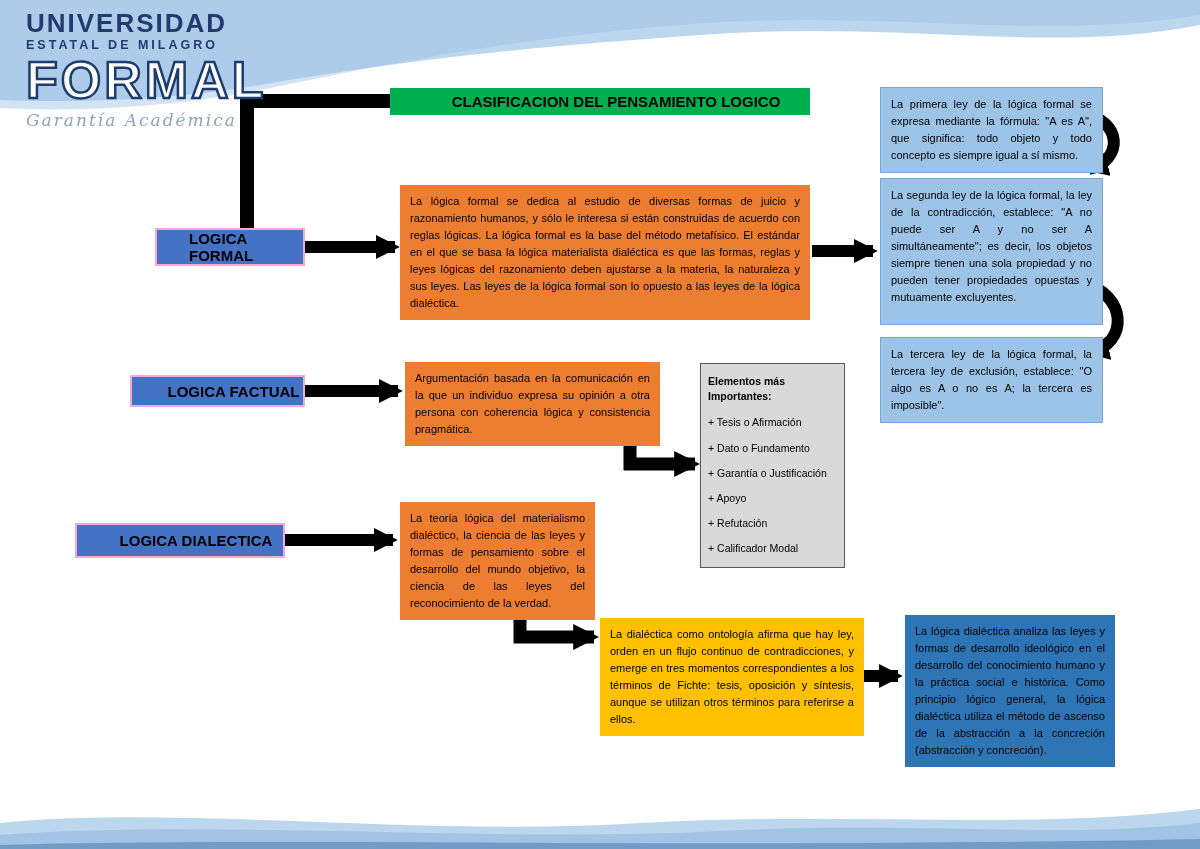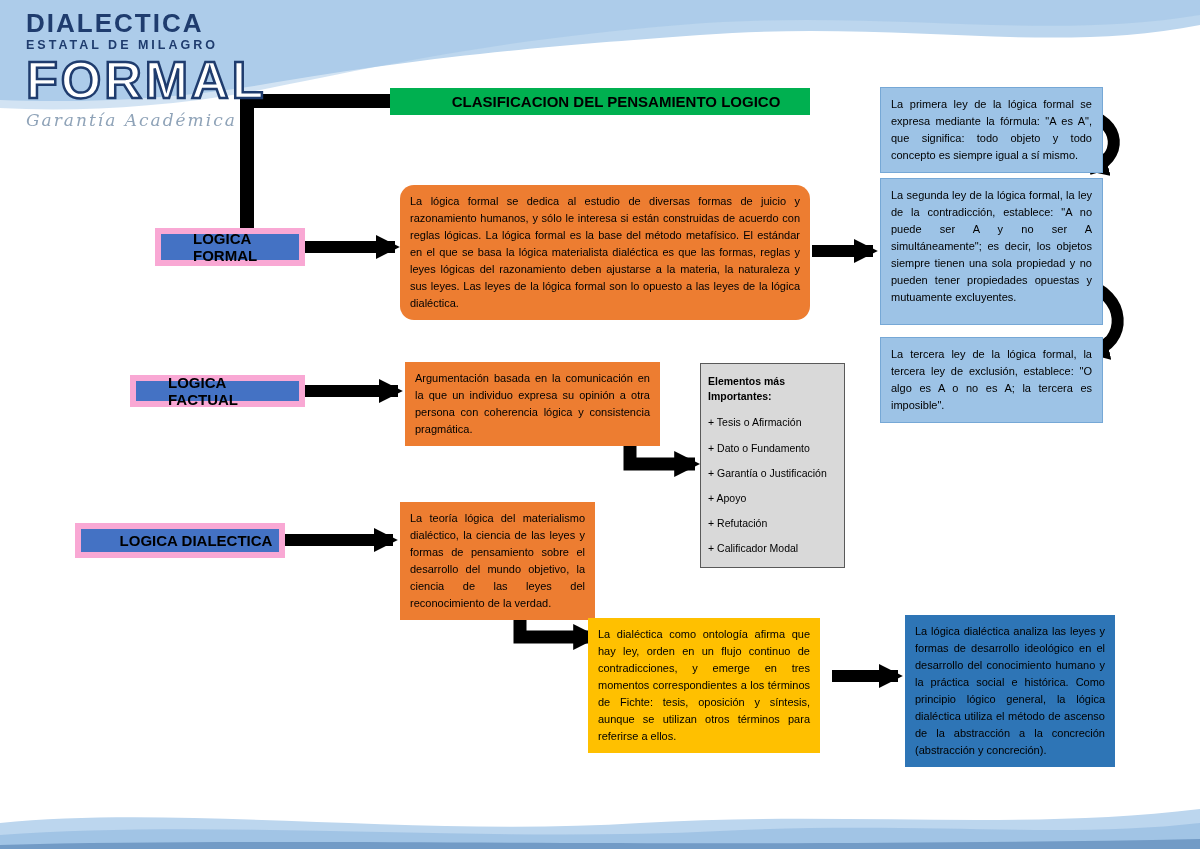--- a/index.html
+++ b/index.html
@@ -32,39 +32,39 @@
   .title-box { left:390px; top:88px; width:420px; height:27px;
                background:var(--c-green,#00B050); font-weight:bold; font-size:15px;
                display:flex; align-items:center; justify-content:center; }
 
   .law { background:var(--c-lightblue,#9DC3E6); width:223px; left:880px;
          border:1px solid rgba(46,117,182,.35); }
   .law1 { top:87px;  min-height:76px; }
   .law2 { top:178px; min-height:147px; }
   .law3 { top:337px; min-height:76px; }
 
-  .label-box { background:var(--c-blue,#4472C4); border:6px solid #f9a8d4;
+  .label-box { background:var(--c-blue,#4472C4); border:2px solid #f9a8d4;
                font-weight:bold; font-size:15px;
                display:flex; align-items:center; justify-content:center; }
   .formal-label    { left:155px; top:228px; width:150px; height:38px; }
   .factual-label   { left:130px; top:375px; width:175px; height:32px; }
   .dialectic-label { left:75px;  top:523px; width:210px; height:35px; }
 
   .orange { background:var(--c-orange,#ED7D31); }
-  .formal-desc    { left:400px; top:185px; width:410px; min-height:125px;border-radius:14px; }
+  .formal-desc    { left:400px; top:185px; width:410px; min-height:125px; }
   .factual-desc   { left:405px; top:362px; width:255px; min-height:55px; }
   .dialectic-desc { left:400px; top:502px; width:195px; min-height:95px; }
 
   .elements-box { left:700px; top:363px; width:145px; min-height:205px;
                   background:var(--c-gray,#D9D9D9); border:1px solid #595959;
                   padding:10px 7px; font-size:10.5px; }
   .elements-title { font-weight:bold; line-height:1.45; }
   .element-item { margin-top:11px; line-height:1.35; white-space:nowrap; }
 
-  .ontology-box { left:588px; top:618px; width:232px; min-height:115px;
+  .ontology-box { left:600px; top:618px; width:264px; min-height:115px;
                   background:var(--c-yellow,#FFC000); }
   .analysis-box { left:905px; top:615px; width:210px; min-height:125px;
                   background:var(--c-deepblue,#2E75B6); }
 </style>
 </head>
 <body>
 
 <div class="canvas">
 
   <svg class="wave-top" width="1200" height="120" viewBox="0 0 1200 120" aria-hidden="true">
@@ -90,21 +90,21 @@
     <path d="M1083,114 C1122,120 1124,160 1089,169" stroke-width="12" marker-end="url(#ah)"></path>
     <path d="M1083,284 C1127,293 1129,344 1090,352" stroke-width="12" marker-end="url(#ah)"></path>
     <path d="M305,391 L398,391" stroke-width="12" marker-end="url(#ah)"></path>
     <path d="M630,417 L630,464 L695,464" stroke-width="13" stroke-linejoin="miter" marker-end="url(#ah)"></path>
     <path d="M285,540 L393,540" stroke-width="12" marker-end="url(#ah)"></path>
     <path d="M520,597 L520,637 L594,637" stroke-width="13" stroke-linejoin="miter" marker-end="url(#ah)"></path>
     <path d="M832,676 L898,676" stroke-width="12" marker-end="url(#ah)"></path>
   </svg>
 
   <div class="logo">
-    <div class="logo-line1">DIALECTICA</div>
+    <div class="logo-line1">UNIVERSIDAD</div>
     <div class="logo-line2">ESTATAL DE MILAGRO</div>
     <div class="logo-acronym">FORMAL</div>
     <div class="logo-tagline">Garantía Académica</div>
   </div>
 
   <div class="box title-box">CLASIFICACION DEL PENSAMIENTO LOGICO</div>
 
   <div class="box para law law1">La primera ley de la lógica formal se expresa mediante la fórmula: "A es A", que significa: todo objeto y todo concepto es siempre igual a sí mismo.</div>
   <div class="box para law law2">La segunda ley de la lógica formal, la ley de la contradicción, establece: "A no puede ser A y no ser A simultáneamente"; es decir, los objetos siempre tienen una sola propiedad y no pueden tener propiedades opuestas y mutuamente excluyentes.</div>
   <div class="box para law law3">La tercera ley de la lógica formal, la tercera ley de exclusión, establece: "O algo es A o no es A; la tercera es imposible".</div>

